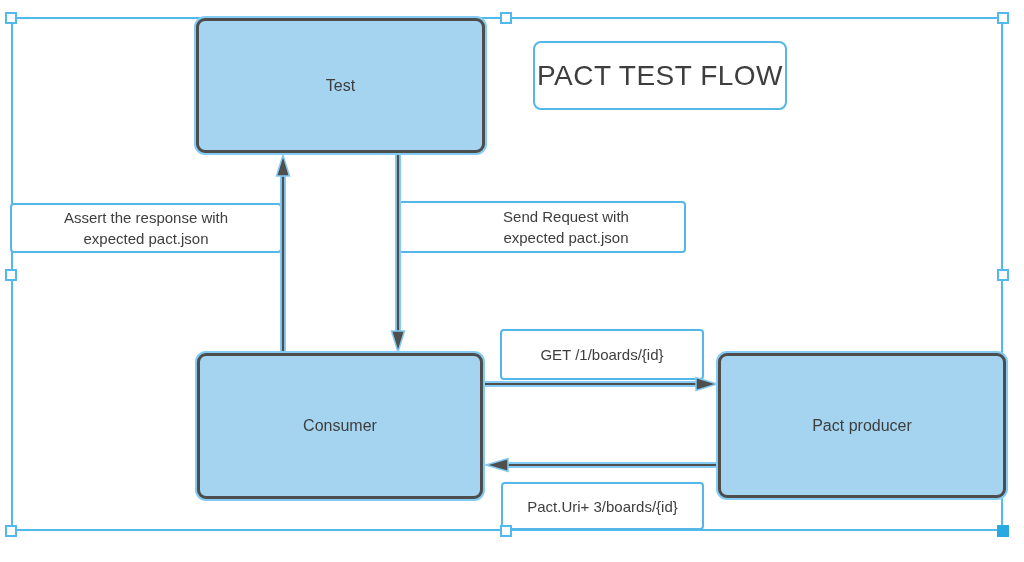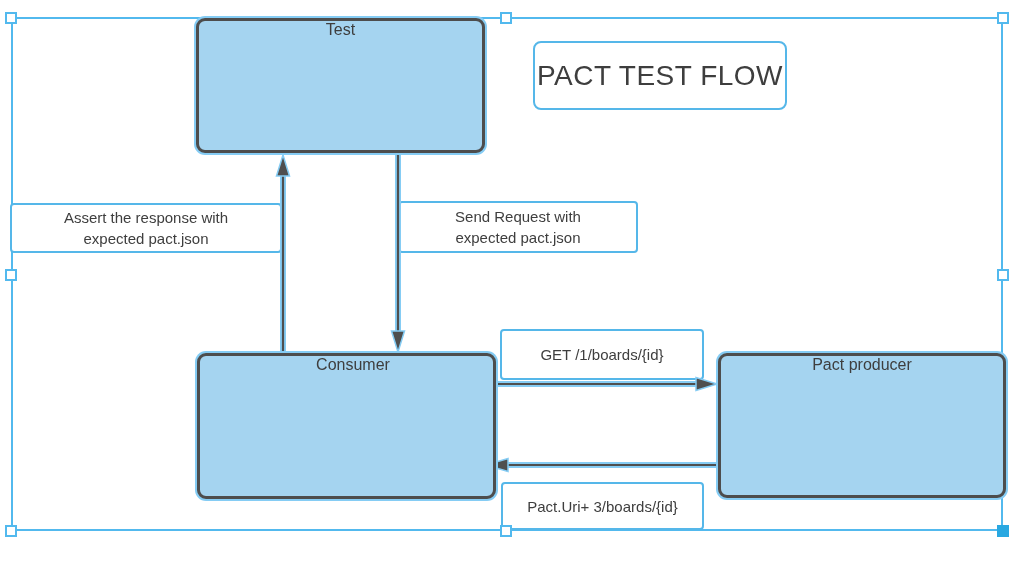--- a/index.html
+++ b/index.html
@@ -40,32 +40,32 @@
   .h-ml { left: 5px;   top: 269px; }
   .h-mr { left: 997px; top: 269px; }
   .h-bl { left: 5px;   top: 525px; }
   .h-bm { left: 500px; top: 525px; }
   .h-br { left: 997px; top: 525px; }
 
   
   .node {
     position: absolute;
     display: flex;
-    align-items: flex-start;
+    align-items: center;
     justify-content: center;
     background: var(--node-fill, #a5d4f0);
     border: 3px solid var(--node-border, #4d4d4d);
     border-radius: 9px;
     box-shadow: 0 0 0 2px var(--selection-glow, #85ccf4);
     color: var(--node-text, #3e3e3e);
     font-size: 16px;
     z-index: 4;
   }
   .node-test     { left: 196px; top: 18px;  width: 283px; height: 129px; }
-  .node-consumer { left: 197px; top: 353px; width: 280px; height: 140px; padding-left: 13px; }
+  .node-consumer { left: 197px; top: 353px; width: 280px; height: 140px; }
   .node-mock     { left: 718px; top: 353px; width: 282px; height: 139px; }
 
   
   .title-box {
     position: absolute;
     left: 533px; top: 41px;
     width: 250px; height: 65px;
     background: #ffffff;
     border: 2px solid var(--label-border, #55b7e9);
     border-radius: 8px;
@@ -88,21 +88,21 @@
     align-items: center;
     justify-content: center;
     text-align: center;
     font-size: 15px;
     line-height: 21px;
     color: var(--node-text, #3e3e3e);
     white-space: pre-line;
     z-index: 2;
   }
   .elabel-assert  { left: 10px;  top: 203px; width: 268px; height: 46px; }
-  .elabel-send    { left: 398px; top: 201px; width: 236px; height: 48px; }
+  .elabel-send    { left: 398px; top: 201px; width: 236px; height: 48px; padding-left: 48px; }
   .elabel-get     { left: 500px; top: 329px; width: 200px; height: 47px; }
   .elabel-pacturi { left: 501px; top: 482px; width: 199px; height: 44px; }
 
   
   .arrows {
     position: absolute;
     left: 0; top: 0;
     z-index: 3;
     pointer-events: none;
   }

